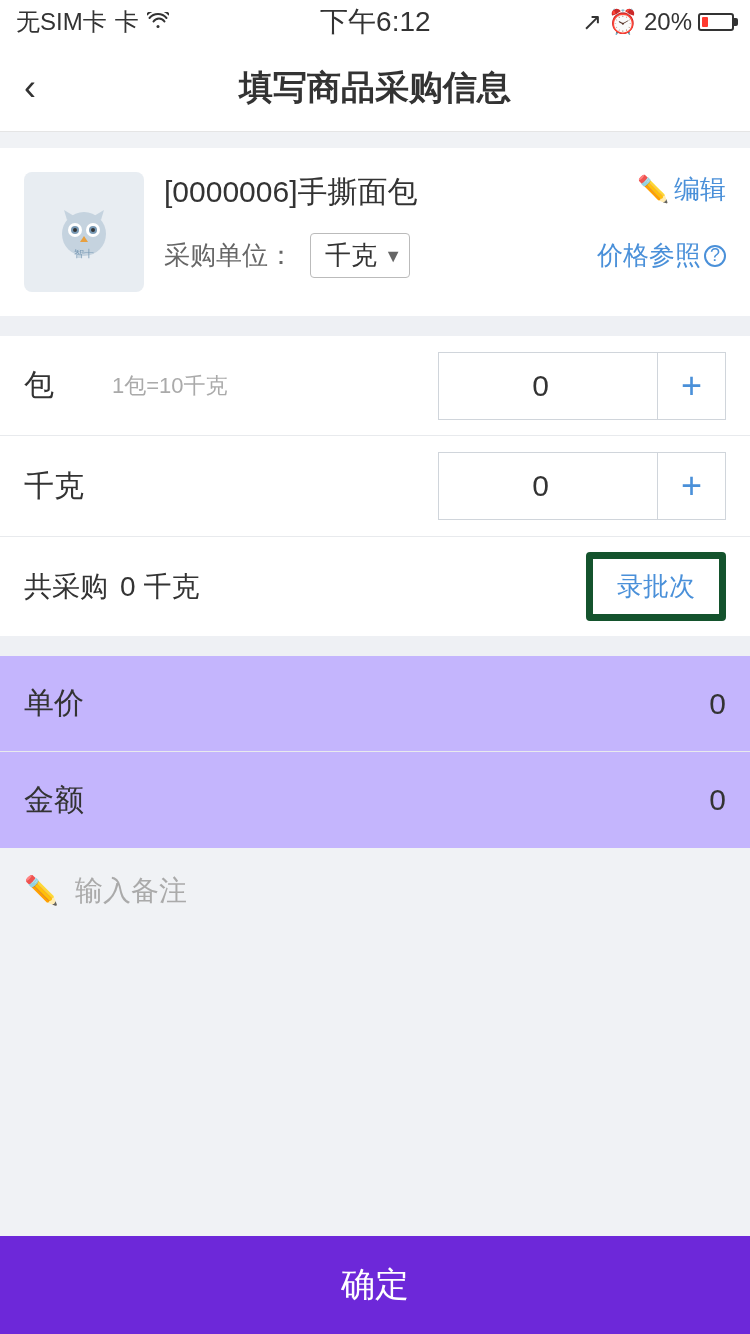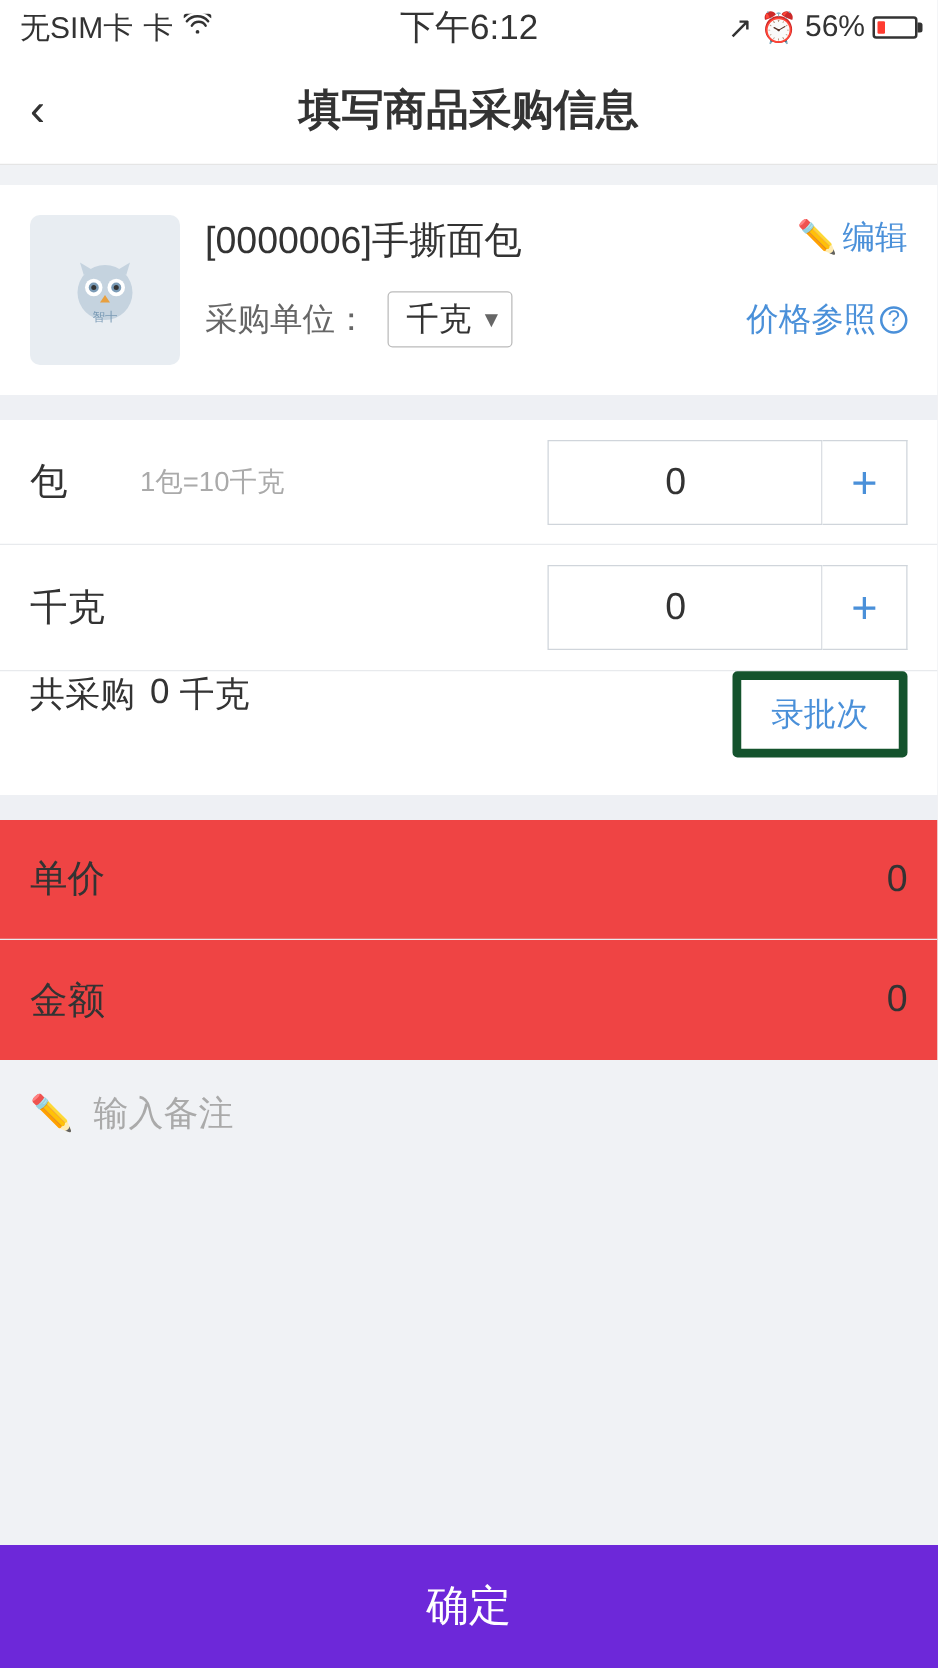--- a/index.html
+++ b/index.html
@@ -237,21 +237,21 @@
       display: flex;
       align-items: center;
       justify-content: center;
       cursor: pointer;
       font-weight: 300;
     }
 
     
     .summary-row {
       display: flex;
-      align-items: flex-start;
+      align-items: center;
       padding: 0 24px;
       height: 100px;
       background: #fff;
     }
     .summary-label {
       font-size: 28px;
       color: #333;
     }
     .summary-value {
       font-size: 28px;
@@ -272,21 +272,21 @@
       background: #fff;
       cursor: pointer;
     }
 
     
     .info-row {
       display: flex;
       align-items: center;
       padding: 0 24px;
       height: 96px;
-      background: #ef4444;
+      background: #c4b5fd;
       border-bottom: 1px solid #e8eaed;
     }
     .info-label {
       font-size: 30px;
       color: #333;
     }
     .info-value {
       margin-left: auto;
       font-size: 30px;
       color: #333;
@@ -353,21 +353,21 @@
         <path d="M6.5 9.5a6.5 6.5 0 0111 0" stroke="#333" stroke-width="2" fill="none" stroke-linecap="round"></path>
         <path d="M2.5 6a11 11 0 0117 0" stroke="#333" stroke-width="2" fill="none" stroke-linecap="round"></path>
         <path d="M0 2.5a15.5 15.5 0 0122 0" stroke="#333" stroke-width="2" fill="none" stroke-linecap="round"></path>
       </svg>
     </span>
   </div>
   <div class="status-center">下午6:12</div>
   <div class="status-right">
     <span>↗</span>
     <span>⏰</span>
-    <span>56%</span>
+    <span>20%</span>
     <div class="battery-bar">
       <div class="battery-fill"></div>
     </div>
   </div>
 </div>
 
 <div class="nav-bar">
   <div class="nav-back">‹</div>
   <div class="nav-title">填写商品采购信息</div>
 </div>

